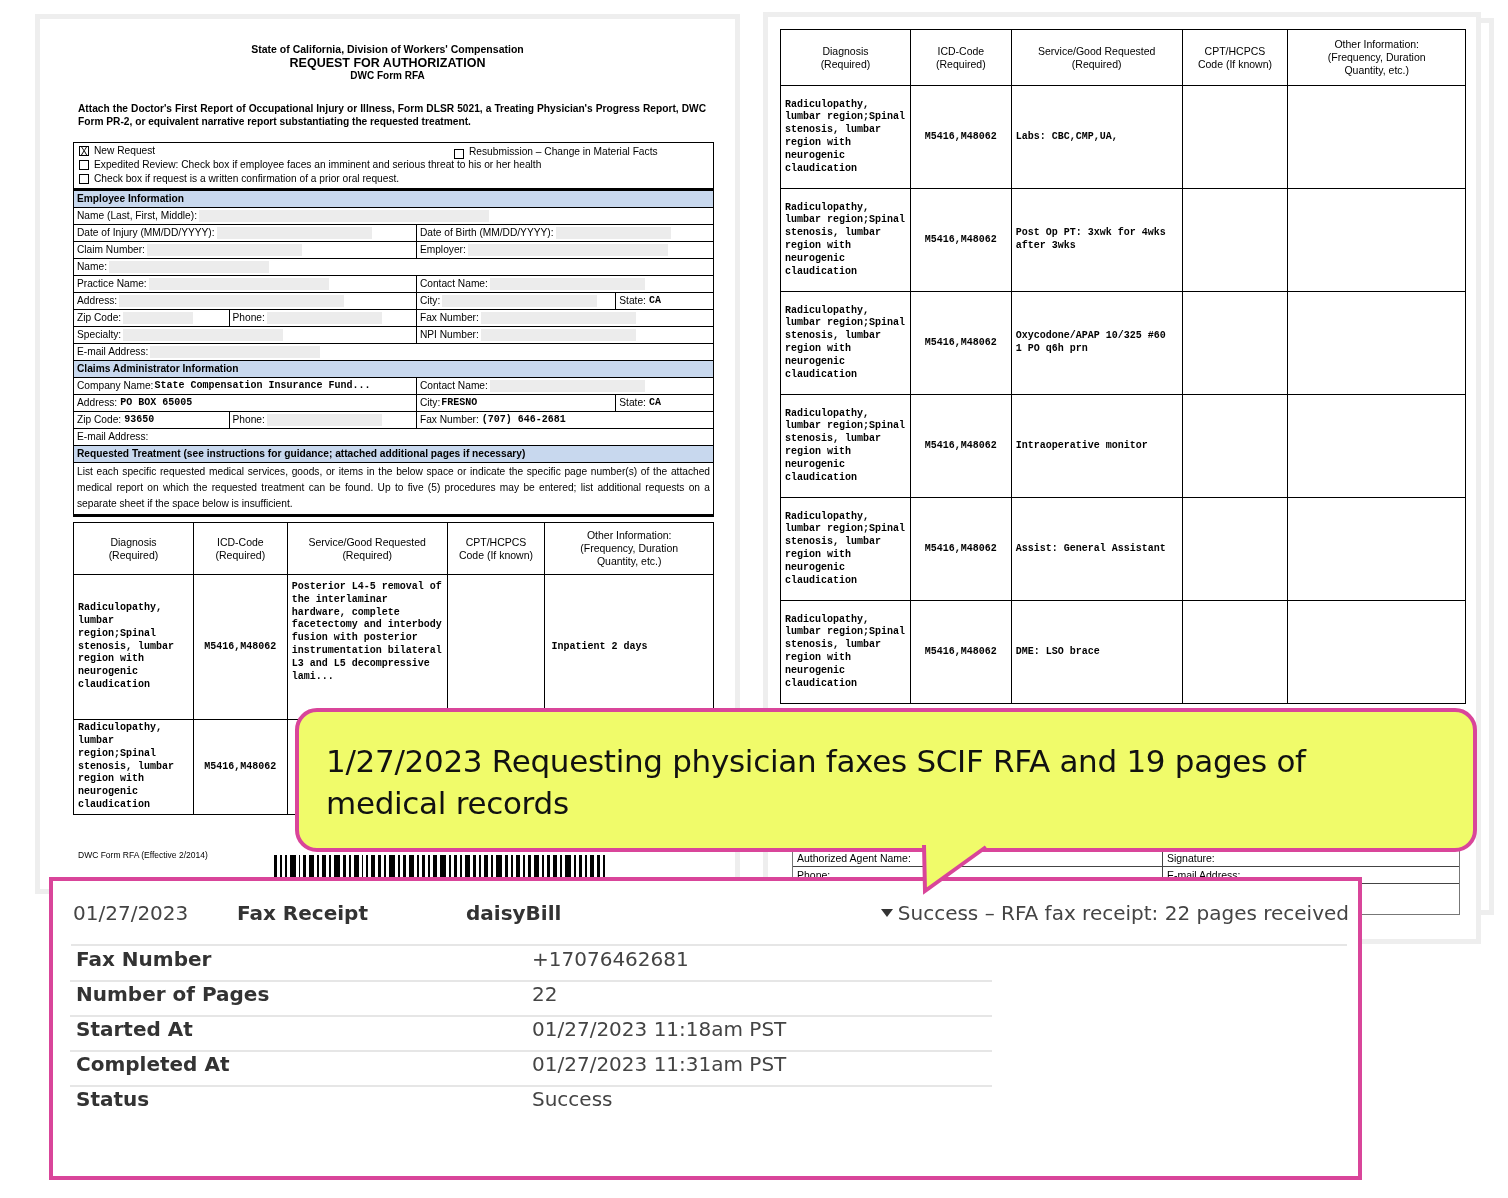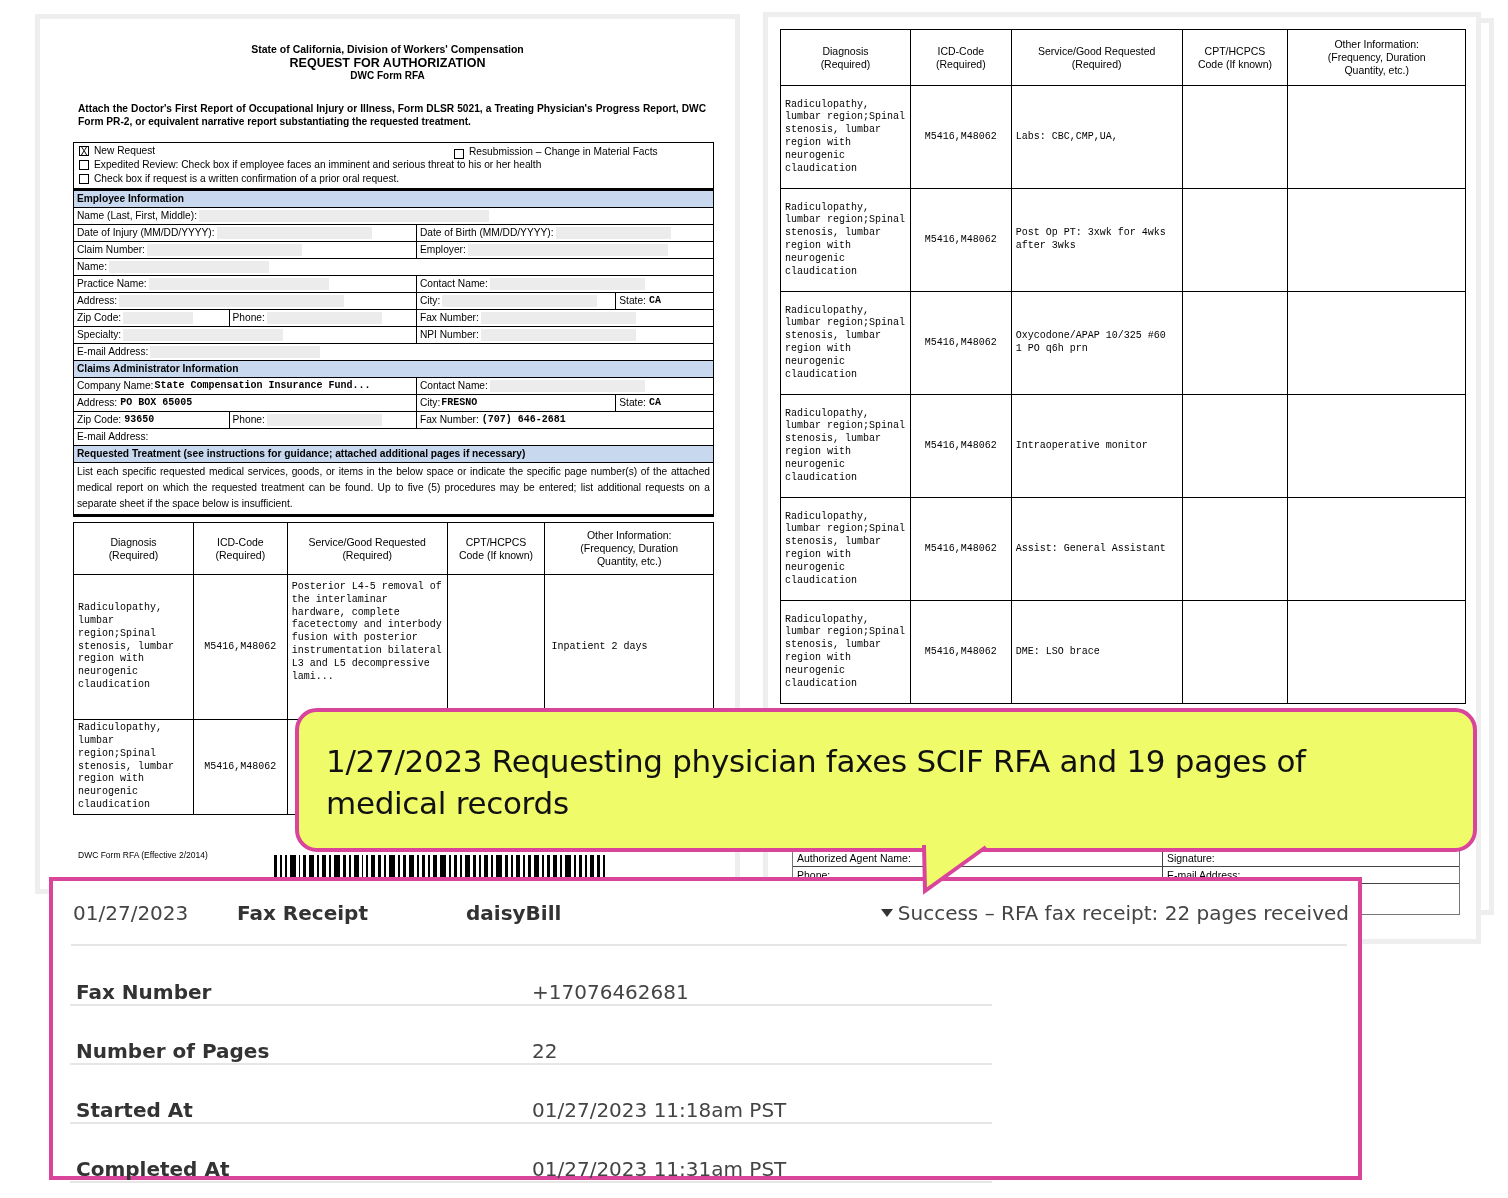--- a/index.html
+++ b/index.html
@@ -27,21 +27,21 @@
   .row { display: flex; height: 17px; line-height: 16px; border-bottom: 1px solid #000; }
   .cell { padding-left: 3px; display: flex; align-items: center; white-space: nowrap; overflow: hidden; }
   .cell + .cell { border-left: 1px solid #000; text-align: center; }
   .redact { display: inline-block; height: 12px; background: #ececec; margin-left: 2px; }
   .mono { font-family: "Liberation Mono", monospace; font-weight: bold; font-size: 10px; margin-left: 3px; }
   .instr { padding: 1px 3px 2px 3px; line-height: 16px; text-align: justify; border-bottom: 1px solid #000; }
 
   
   table.tx { border-collapse: collapse; font-size: 10.5px; }
   table.tx th { font-weight: normal; text-align: center; vertical-align: middle; line-height: 13px; border: 1px solid #000; }
-  table.tx td { border: 1px solid #000; vertical-align: middle; font-family: "Liberation Mono", monospace; font-weight: normal; font-size: 10px; line-height: 12.8px; padding: 0 4px; }
+  table.tx td { border: 1px solid #000; vertical-align: middle; font-family: "Liberation Mono", monospace; font-weight: bold; font-size: 10px; line-height: 12.8px; padding: 0 4px; }
   table.tx td.icd { text-align: center; padding: 0 3px; }
 
   .tx-left { position: absolute; left: 33px; top: 503px; width: 641px; }
   .footer-note { position: absolute; left: 38px; top: 831px; font-size: 8.5px; }
   .barcode { position: absolute; left: 234px; top: 836px; width: 410px; height: 40px; display: flex; align-items: stretch; overflow: hidden; }
   .barcode span { display: block; background: #000; margin-right: 3px; }
 
   
   .page-right-back {
     position: absolute; left: 772px; top: 18px; width: 722px; height: 897px;
@@ -78,21 +78,21 @@
   }
   .r-head { position: absolute; left: 0; top: 0; width: 100%; height: 64px; font-size: 20px; }
   .r-head span { position: absolute; top: 20px; }
   .r-date { left: 20px; color: #444; }
   .r-type { left: 184px; font-weight: bold; color: #333; }
   .r-src { left: 413px; color: #333; font-weight: bold; }
   .r-status { right: 9px; color: #444; }
   .caret { display: inline-block; width: 0; height: 0; border-left: 6px solid transparent; border-right: 6px solid transparent; border-top: 8px solid #333; margin-right: 5px; vertical-align: middle; position: relative; top: -2px; }
   .r-divider-top { position: absolute; left: 18px; top: 63px; width: 1276px; height: 2px; background: #e6e6e6; }
   .r-rows { position: absolute; left: 17px; top: 66px; width: 922px; }
-  .r-row { display: flex; height: 59px; align-items: flex-end; border-bottom: 2px solid #e6e6e6; font-size: 20px; }
+  .r-row { display: flex; height: 35px; align-items: flex-start; border-bottom: 2px solid #e6e6e6; font-size: 20px; }
   .r-row:last-child { border-bottom: none; }
   .r-label { width: 462px; padding-left: 6px; font-weight: bold; color: #333; }
   .r-value { color: #444; }
 </style>
 </head>
 <body>
 
 <div class="page-left">
   <div class="form-head">
     <div class="l1">State of California, Division of Workers' Compensation</div>

